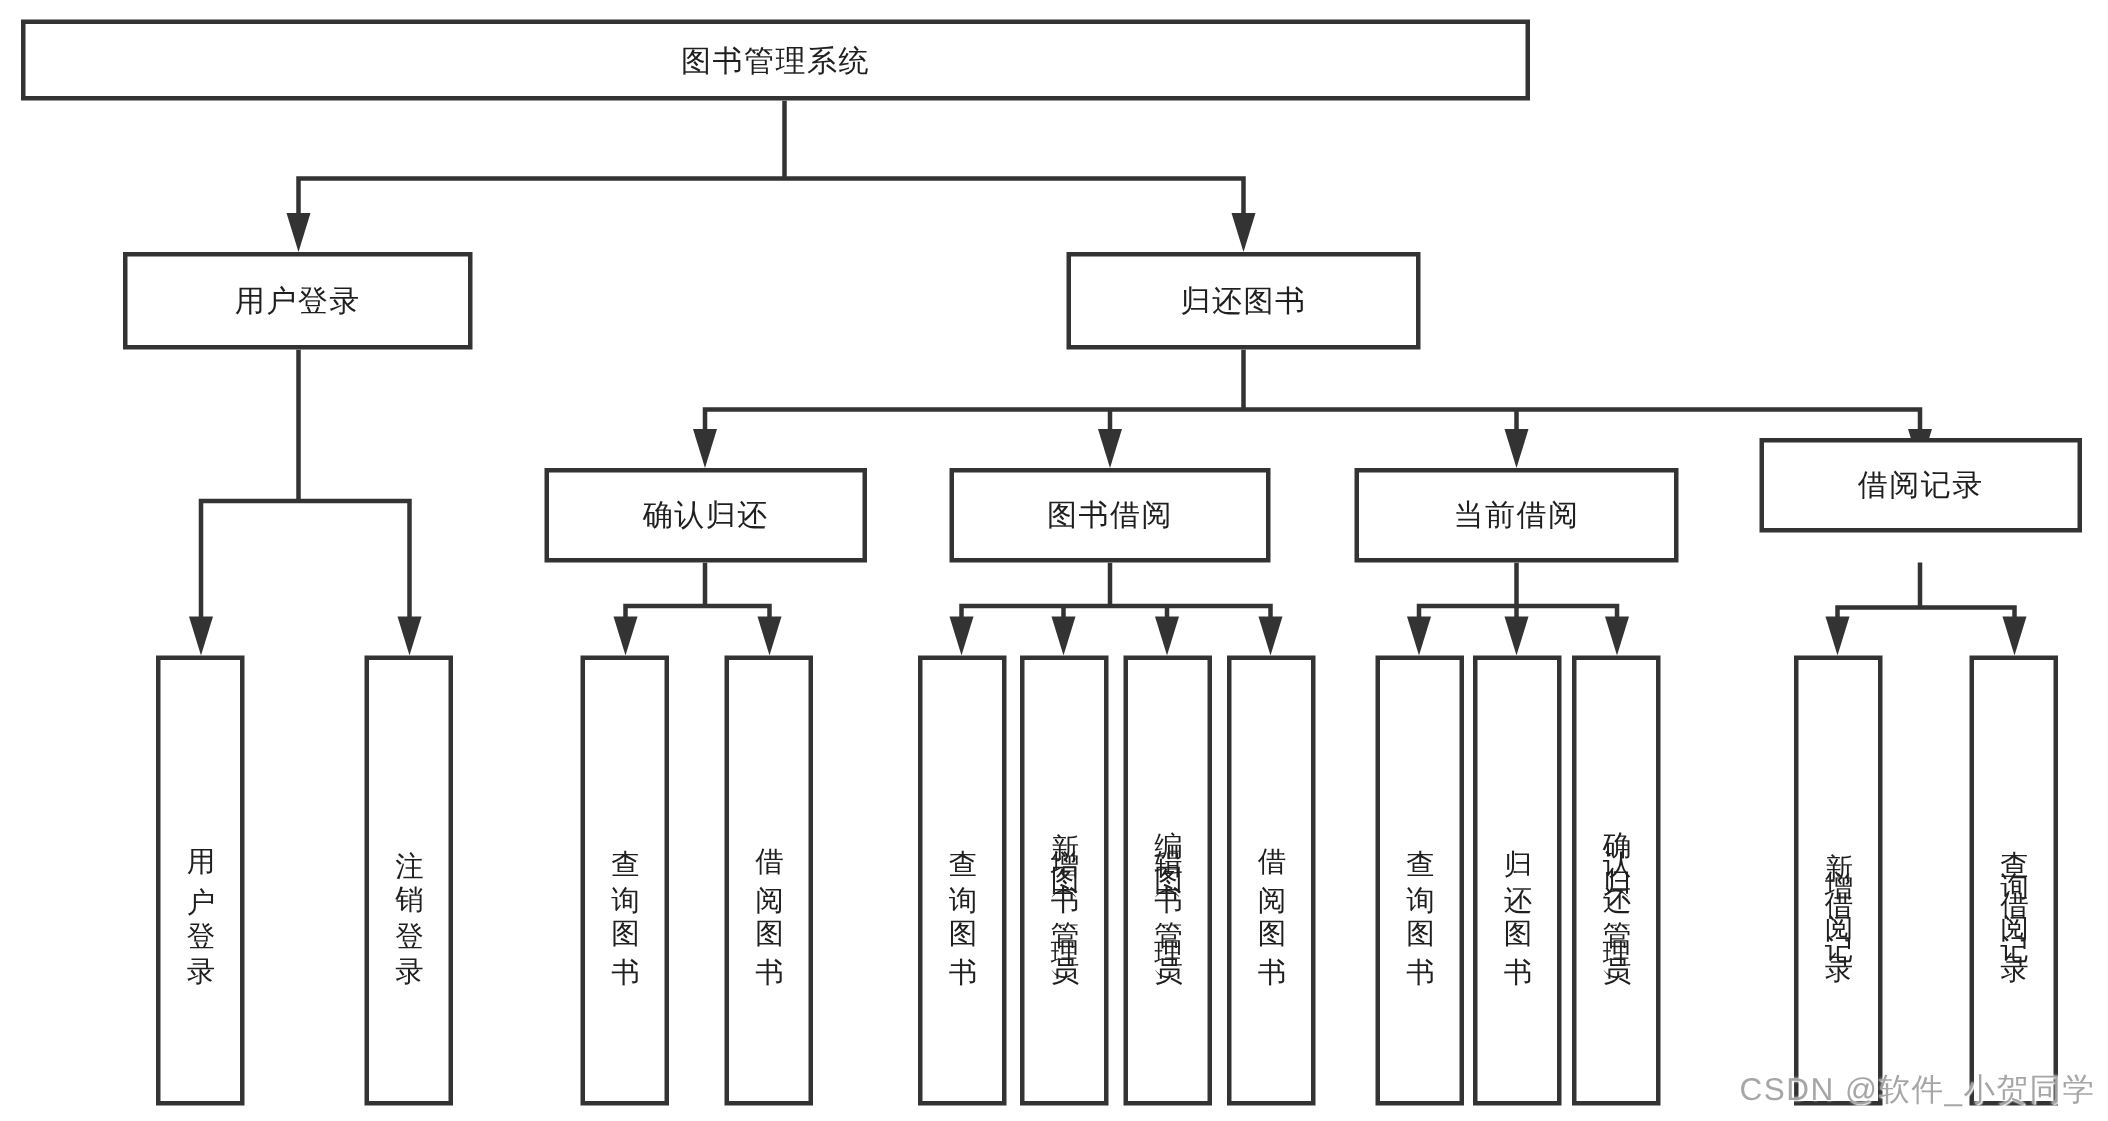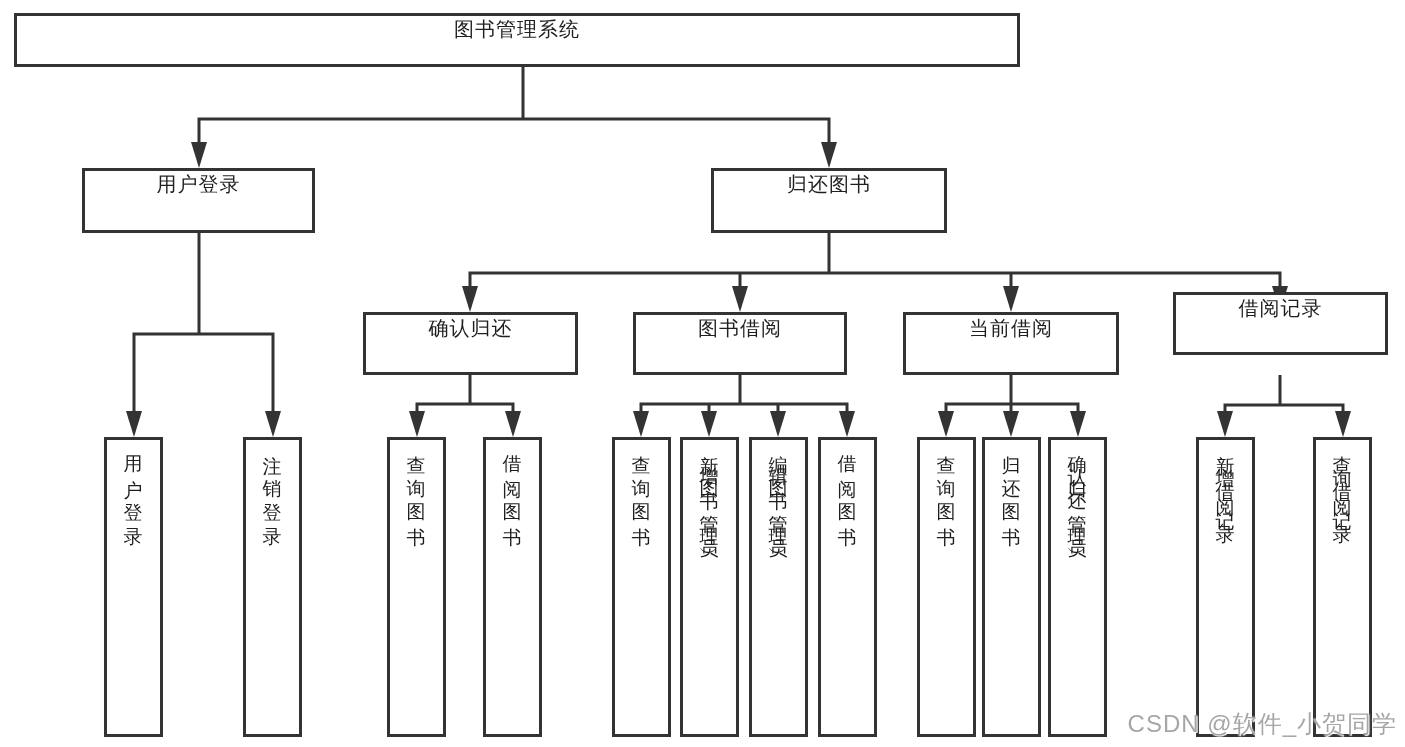--- a/index.html
+++ b/index.html
@@ -21,42 +21,42 @@
     top: 0;
     width: 1405px;
     height: 747px;
   }
   .box {
     position: absolute;
     box-sizing: border-box;
     border: 3px solid #333333;
     background: #ffffff;
     display: flex;
-    align-items: flex-start;
+    align-items: center;
     justify-content: center;
     color: #1f1f1f;
     font-size: 20px;
     letter-spacing: 1px;
   }
   .box .hlabel {
     white-space: nowrap;
   }
   .vbox {
     font-size: 19px;
   }
   .vbox .vtext {
     writing-mode: vertical-rl;
     line-height: 1;
     white-space: nowrap;
   }
   .watermark {
     position: absolute;
     right: 8px;
     bottom: 7px;
-    font-size: 24px;
+    font-size: 21px;
     color: rgba(158, 158, 158, 0.92);
     text-shadow: 0 0 2px #ffffff, 1px 1px 1px #ffffff;
     letter-spacing: 1px;
     z-index: 10;
   }
 </style>
 </head>
 <body>
 
 <div class="canvas">

